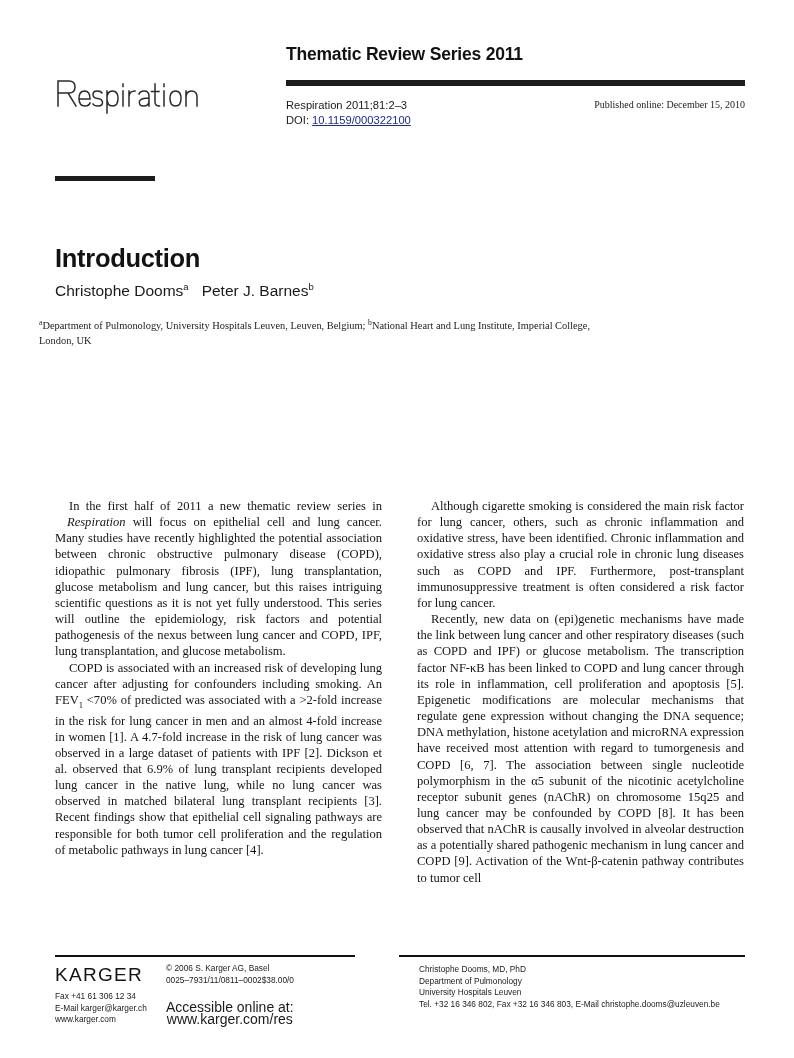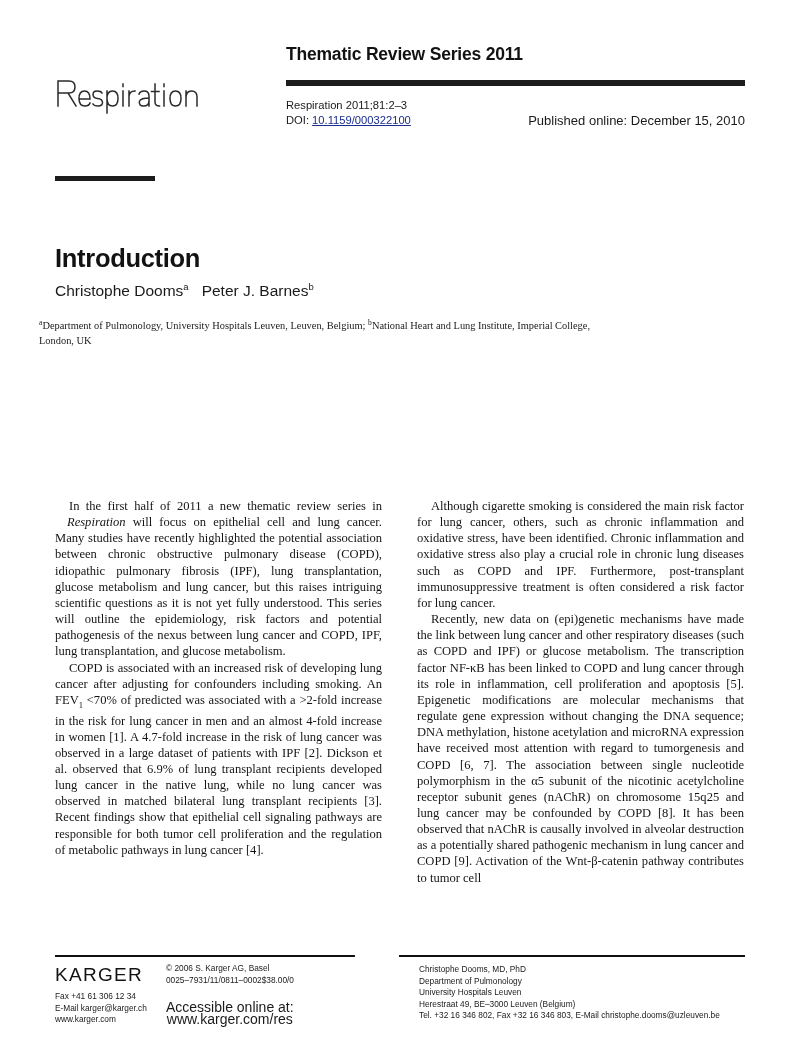--- a/index.html
+++ b/index.html
@@ -69,23 +69,23 @@
     color: #1a1a1a;
     line-height: 15px;
   }
   .doi-link {
     color: #1b2c8f;
     text-decoration: underline;
   }
   .pub-online {
     position: absolute;
     right: 49px;
-    top: 113px;
-    font-family: Liberation Sans, sans-serif;
-    font-size: 13px;
+    top: 99px;
+    font-family: Liberation Serif, serif;
+    font-size: 10px;
     color: #1a1a1a;
     white-space: nowrap;
   }
 
   
   .title-rule {
     position: absolute;
     left: 55px;
     top: 176px;
     width: 100px;
@@ -313,18 +313,17 @@
 
     <div class="access-block">
       <div>Accessible online at:</div>
       <div>www.karger.com/res</div>
     </div>
 
     <div class="corr-block">
       <div>Christophe Dooms, MD, PhD</div>
       <div>Department of Pulmonology</div>
       <div>University Hospitals Leuven</div>
-      <div>Herestraat 49, BE–3000 Leuven (Belgium)</div>
       <div>Tel. +32 16 346 802, Fax +32 16 346 803, E-Mail christophe.dooms@uzleuven.be</div>
     </div>
   </div>
 
 </div>
 
 </body></html>

